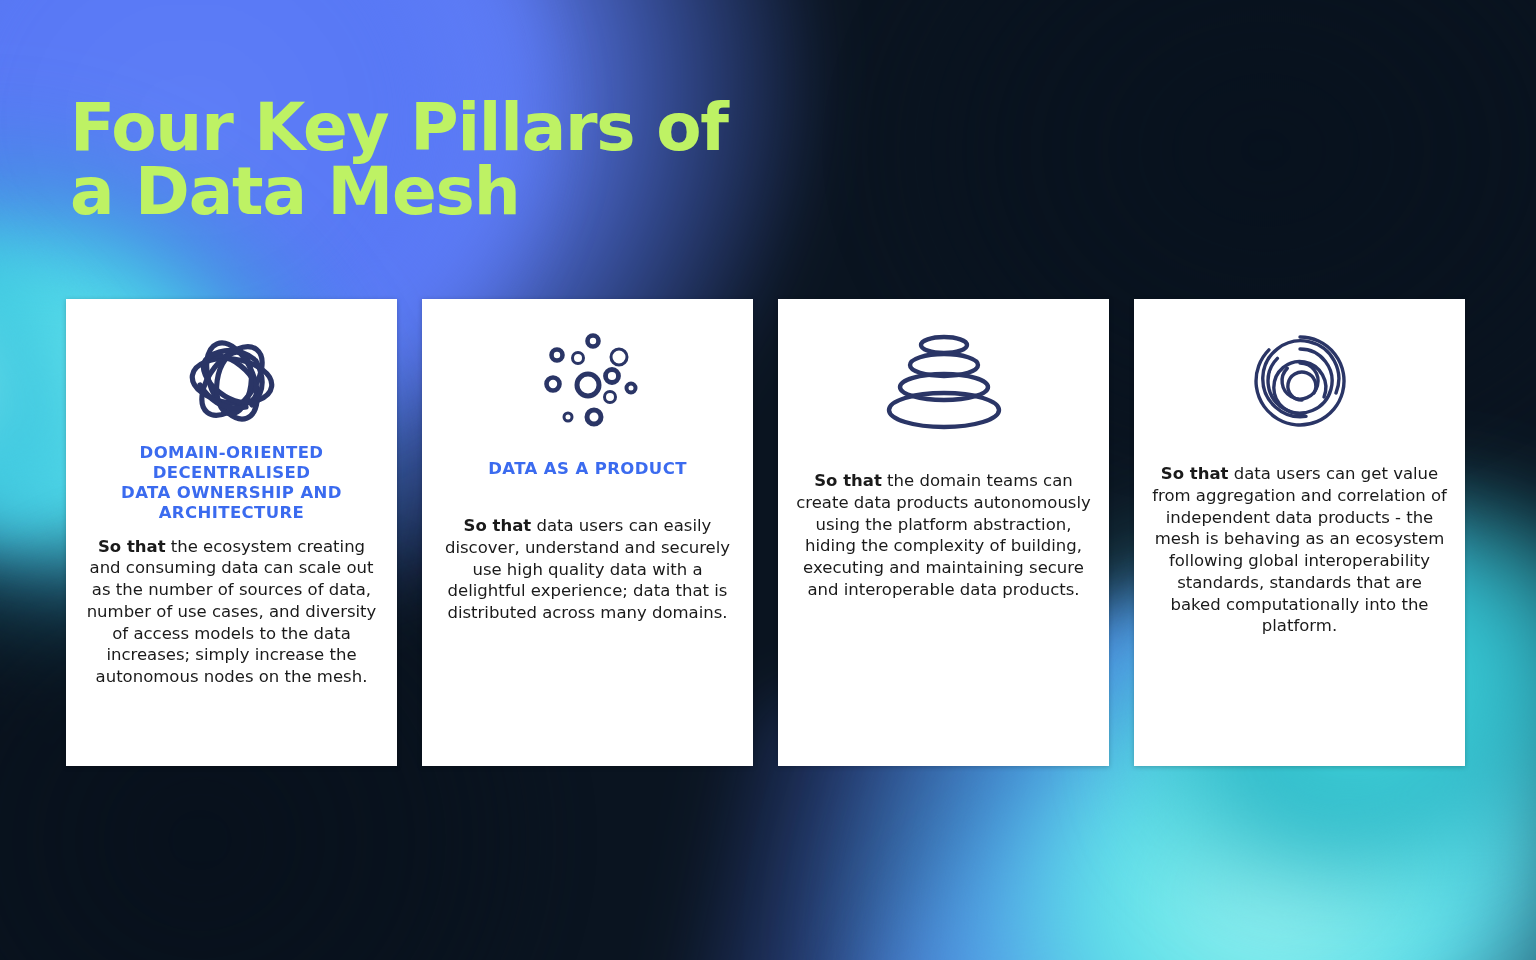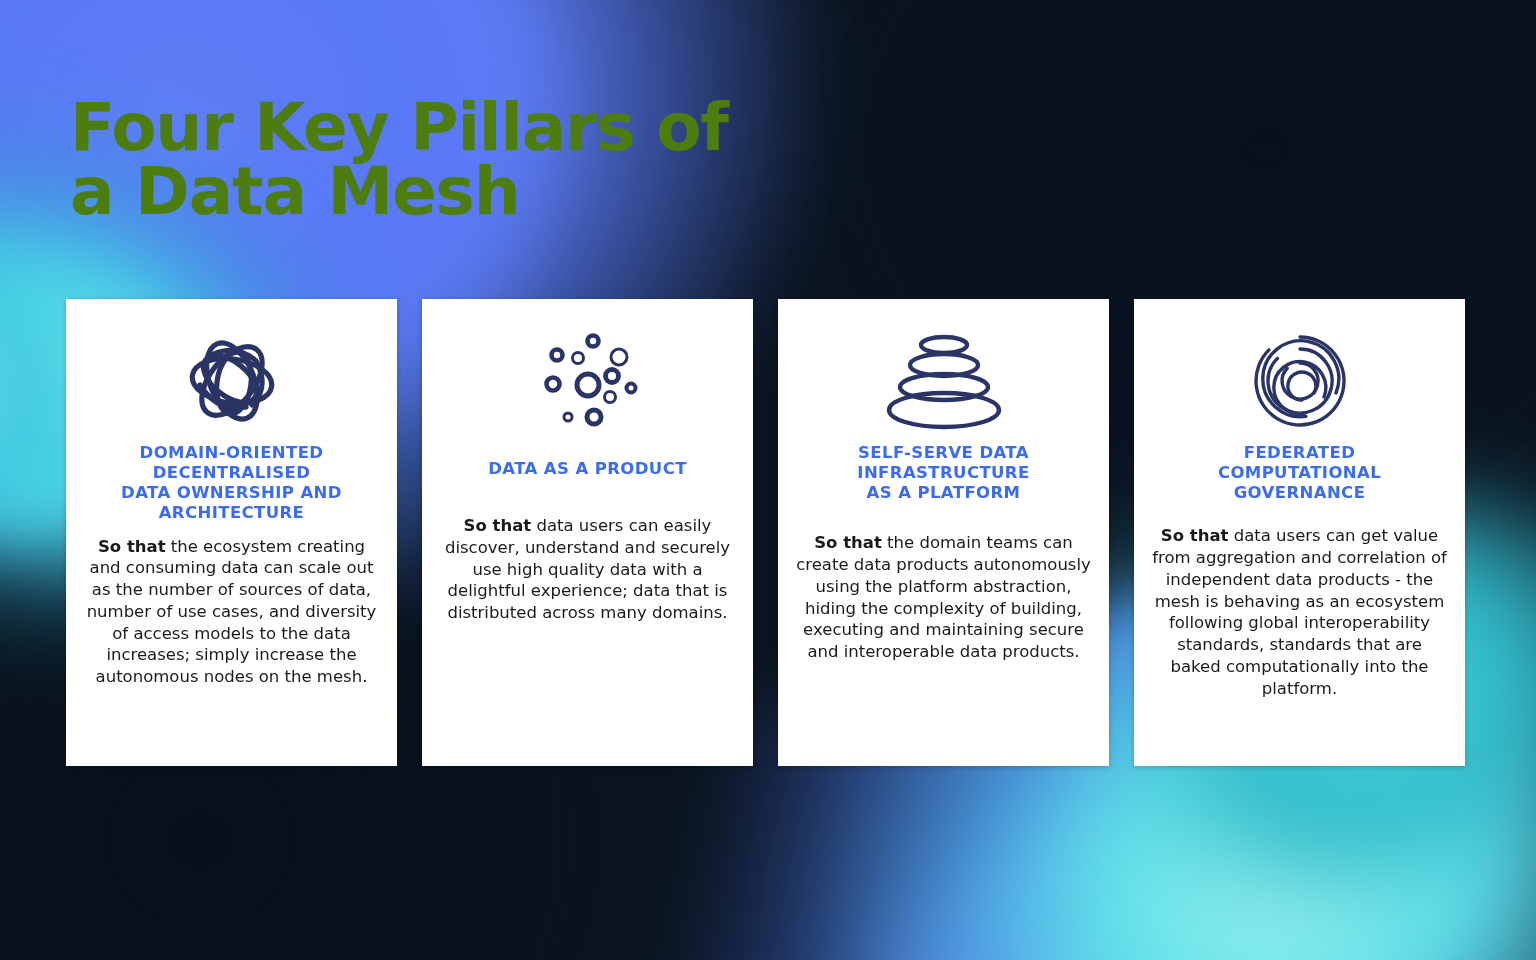--- a/index.html
+++ b/index.html
@@ -148,21 +148,21 @@
   #page {
     position: absolute;
     inset: 0;
   }
 
   #title {
     position: absolute;
     left: 70px;
     top: 96px;
     width: 900px;
-    color: #4d7c0f;
+    color: #bef264;
     font-family: "DejaVu Sans", sans-serif;
     font-weight: bold;
     font-size: 66px;
     line-height: 0.97;
     letter-spacing: -1.2px;
   }
   #title .tline { display: block; white-space: nowrap; }
 
   #cards {
     position: absolute;
@@ -297,41 +297,35 @@
 
     <div class="card c3">
       <div class="card-icon">
         <svg width="128" height="100" viewBox="0 0 128 100" fill="none" stroke="#2a3566" stroke-width="4.4">
           <ellipse cx="64" cy="14" rx="23" ry="8"></ellipse>
           <ellipse cx="64" cy="34" rx="34" ry="11"></ellipse>
           <ellipse cx="64" cy="56" rx="44" ry="13"></ellipse>
           <ellipse cx="64" cy="79" rx="55" ry="17"></ellipse>
         </svg>
       </div>
-      <div class="card-heading">SELF-SERVE DATA
-INFRASTRUCTURE
-AS A PLATFORM</div>
       <div class="card-body">
         <b>So that</b><span> the domain teams can create data products autonomously using the platform abstraction, hiding the complexity of building, executing and maintaining secure and interoperable data products.</span>
       </div>
     </div>
 
     <div class="card c4">
       <div class="card-icon">
         <svg width="100" height="100" viewBox="0 0 100 100" fill="none" stroke="#2a3566" stroke-width="3.4" stroke-linecap="round">
           <path d="M50 6 a44 44 0 1 1 -31.1 12.9"></path>
           <path d="M86 62 a38 38 0 1 0 -30 23.4"></path>
           <path d="M50 18 a32 32 0 1 1 -22.6 9.4"></path>
           <path d="M74 66 a26 26 0 1 0 -19 16"></path>
           <path d="M50 32 a18 18 0 1 1 -12.7 5.3"></path>
           <path d="M64 62 a14 14 0 1 0 -12 7"></path>
         </svg>
       </div>
-      <div class="card-heading">FEDERATED
-COMPUTATIONAL
-GOVERNANCE</div>
       <div class="card-body">
         <b>So that</b><span> data users can get value from aggregation and correlation of independent data products - the mesh is behaving as an ecosystem following global interoperability standards, standards that are baked computationally into the platform.</span>
       </div>
     </div>
 
   </div>
 </div>
 
 </body></html>

